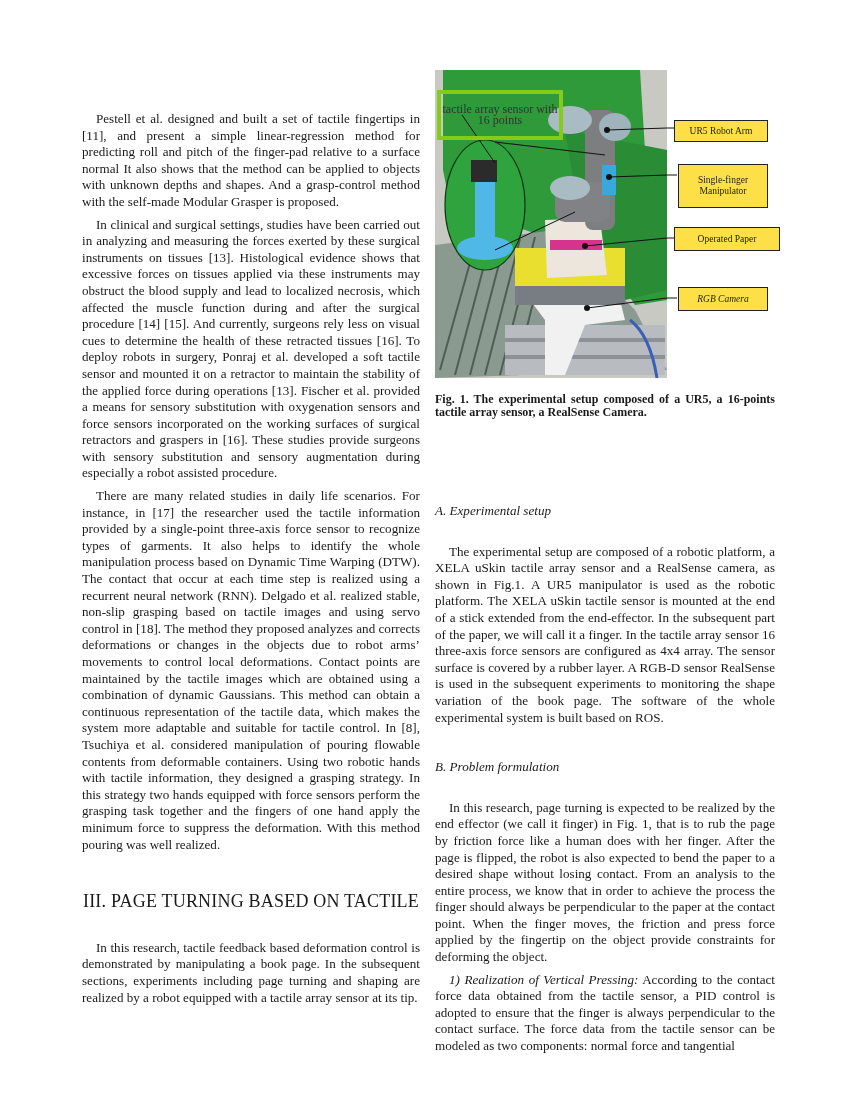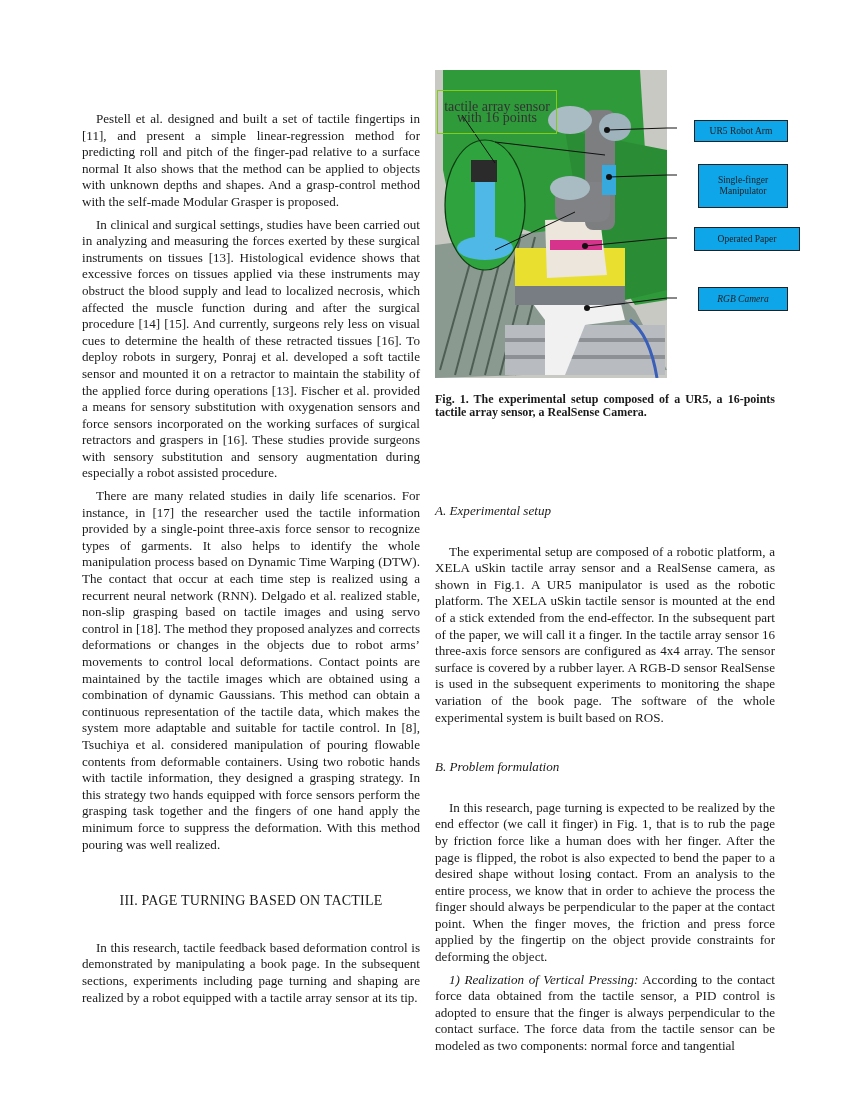--- a/index.html
+++ b/index.html
@@ -1,29 +1,29 @@
 <!DOCTYPE html>
 <html><head>
 <meta charset="utf-8">
 <style>
   html, body { margin: 0; padding: 0; background: #ffffff; }
   body { width: 850px; height: 1100px; position: relative; overflow: hidden;
          font-family: "Liberation Serif", "DejaVu Serif", serif; color: #1a1a1a; }
   .col { position: absolute; width: 338px; font-size: 13.1px; line-height: 16.6px; text-align: justify; margin-top: 43px; }
   .col-left { left: 82px; top: 68px; }
   p { margin: 0 0 6px 0; text-indent: 14px; hyphens: manual; }
-  .sec-head { text-align: center; text-indent: 0; font-size: 14px; letter-spacing: 0.2px; margin: 40px 0 30px 0; line-height: 16.6px; }
+  .sec-head { text-align: center; text-indent: 0; font-size: 18px; letter-spacing: 0.2px; margin: 40px 0 30px 0; line-height: 16.6px; }
   .sub-head { font-style: italic; text-indent: 0; margin: 0; }
   .para-head { font-style: italic; }
   .fig { position: absolute; left: 435px; top: 70px; width: 232px; height: 308px; overflow: hidden; background: #cfcfcf; }
   .caption { position: absolute; left: 435px; top: 393px; width: 340px; font-size: 12px; line-height: 13.4px; text-align: justify; font-weight: bold; }
-  .label-box { position: absolute; background: #0ea5e9; border: 1px solid #222; font-size: 9.5px; line-height: 11px;
-               text-align: center; display: flex; align-items: center; justify-content: center; color: #222; margin-left: 20px; }
-  .label-tactile { position: absolute; left: 437px; top: 90px; width: 118px; height: 42px; border: 1px solid #84cc16;
-                   font-size: 14px; line-height: 11px; color: #333; text-align: center; display: flex; align-items: center; justify-content: center; }
+  .label-box { position: absolute; background: #fde047; border: 1px solid #222; font-size: 9.5px; line-height: 11px;
+               text-align: center; display: flex; align-items: center; justify-content: center; color: #222; }
+  .label-tactile { position: absolute; left: 437px; top: 90px; width: 118px; height: 42px; border: 4px solid #84cc16;
+                   font-size: 12px; line-height: 11px; color: #333; text-align: center; display: flex; align-items: center; justify-content: center; }
 </style>
 </head>
 <body>
 
 <div class="col col-left">
   <p>Pestell et al. designed and built a set of tactile fingertips in [11], and present a simple linear-regression method for predicting roll and pitch of the finger-pad relative to a surface normal It also shows that the method can be applied to objects with unknown depths and shapes. And a grasp-control method with the self-made Modular Grasper is proposed.</p>
   <p>In clinical and surgical settings, studies have been carried out in analyzing and measuring the forces exerted by these surgical instruments on tissues [13]. Histological evidence shows that excessive forces on tissues applied via these instruments may obstruct the blood supply and lead to localized necrosis, which affected the muscle function during and after the surgical procedure [14] [15]. And currently, surgeons rely less on visual cues to determine the health of these retracted tissues [16]. To deploy robots in surgery, Ponraj et al. developed a soft tactile sensor and mounted it on a retractor to maintain the stability of the applied force during operations [13]. Fischer et al. provided a means for sensory substitution with oxygenation sensors and force sensors incorporated on the working surfaces of surgical retractors and graspers in [16]. These studies provide surgeons with sensory substitution and sensory augmentation during especially a robot assisted procedure.</p>
   <p>There are many related studies in daily life scenarios. For instance, in [17] the researcher used the tactile information provided by a single-point three-axis force sensor to recognize types of garments. It also helps to identify the whole manipulation process based on Dynamic Time Warping (DTW). The contact that occur at each time step is realized using a recurrent neural network (RNN). Delgado et al. realized stable, non-slip grasping based on tactile images and using servo control in [18]. The method they proposed analyzes and corrects deformations or changes in the objects due to robot arms’ movements to control local deformations. Contact points are maintained by the tactile images which are obtained using a combination of dynamic Gaussians. This method can obtain a continuous representation of the tactile data, which makes the system more adaptable and suitable for tactile control. In [8], Tsuchiya et al. considered manipulation of pouring flowable contents from deformable containers. Using two robotic hands with tactile information, they designed a grasping strategy. In this strategy two hands equipped with force sensors perform the grasping task together and the fingers of one hand apply the minimum force to suppress the deformation. With this method pouring was well realized.</p>
   <div class="sec-head">
     <div>III.  PAGE TURNING BASED ON TACTILE</div>

